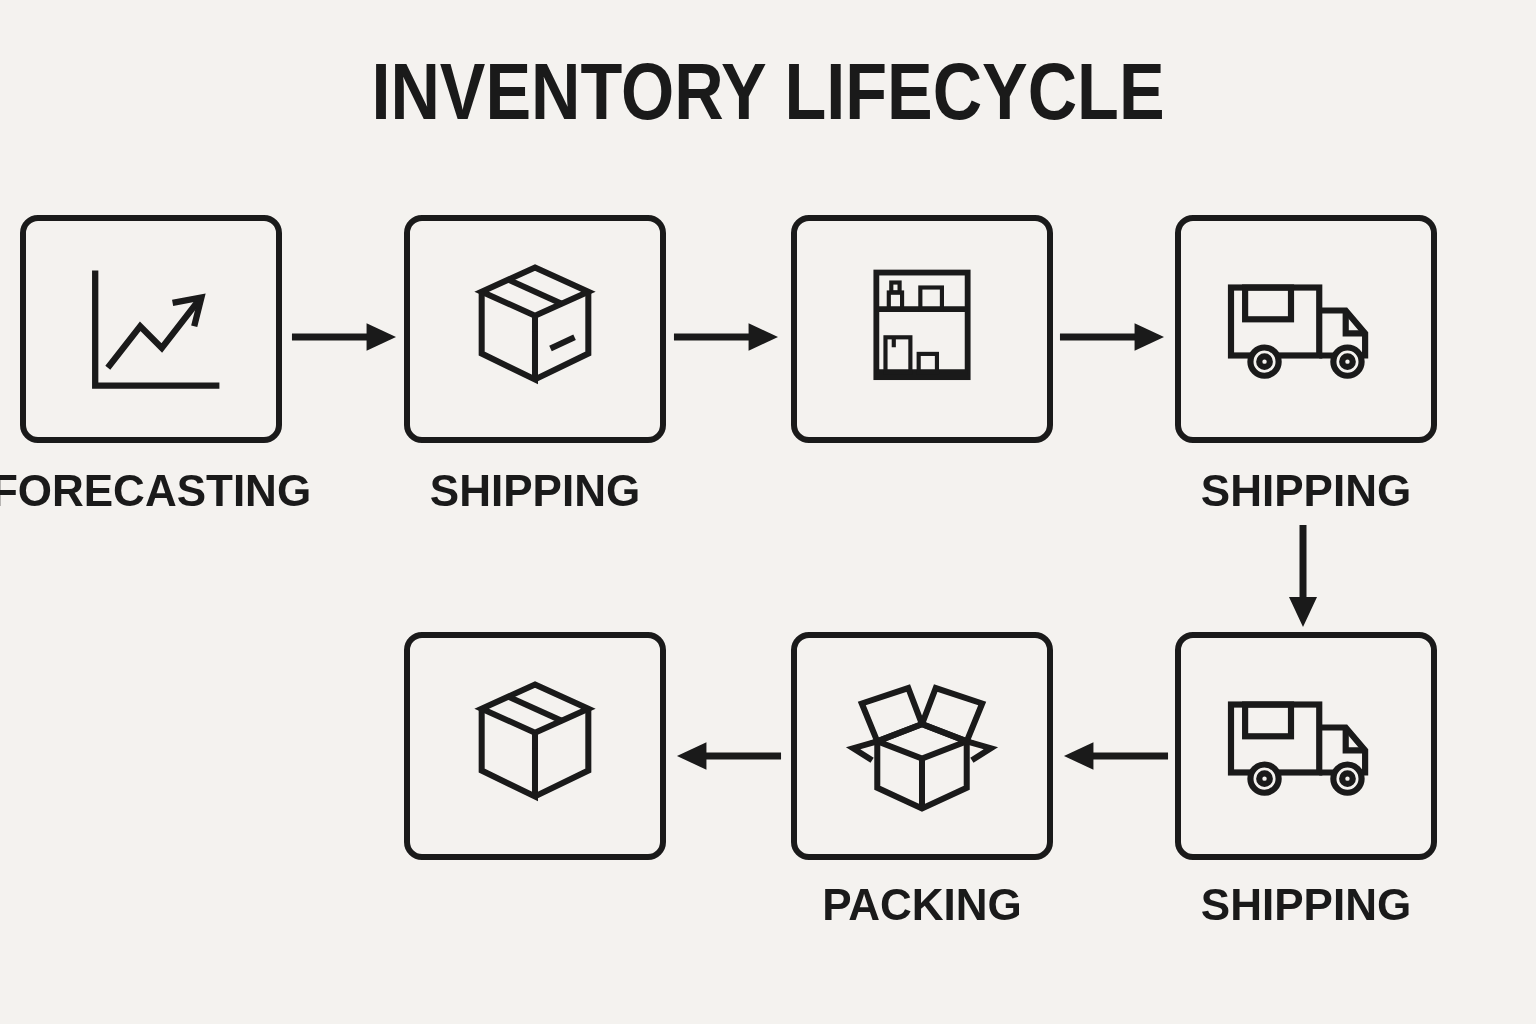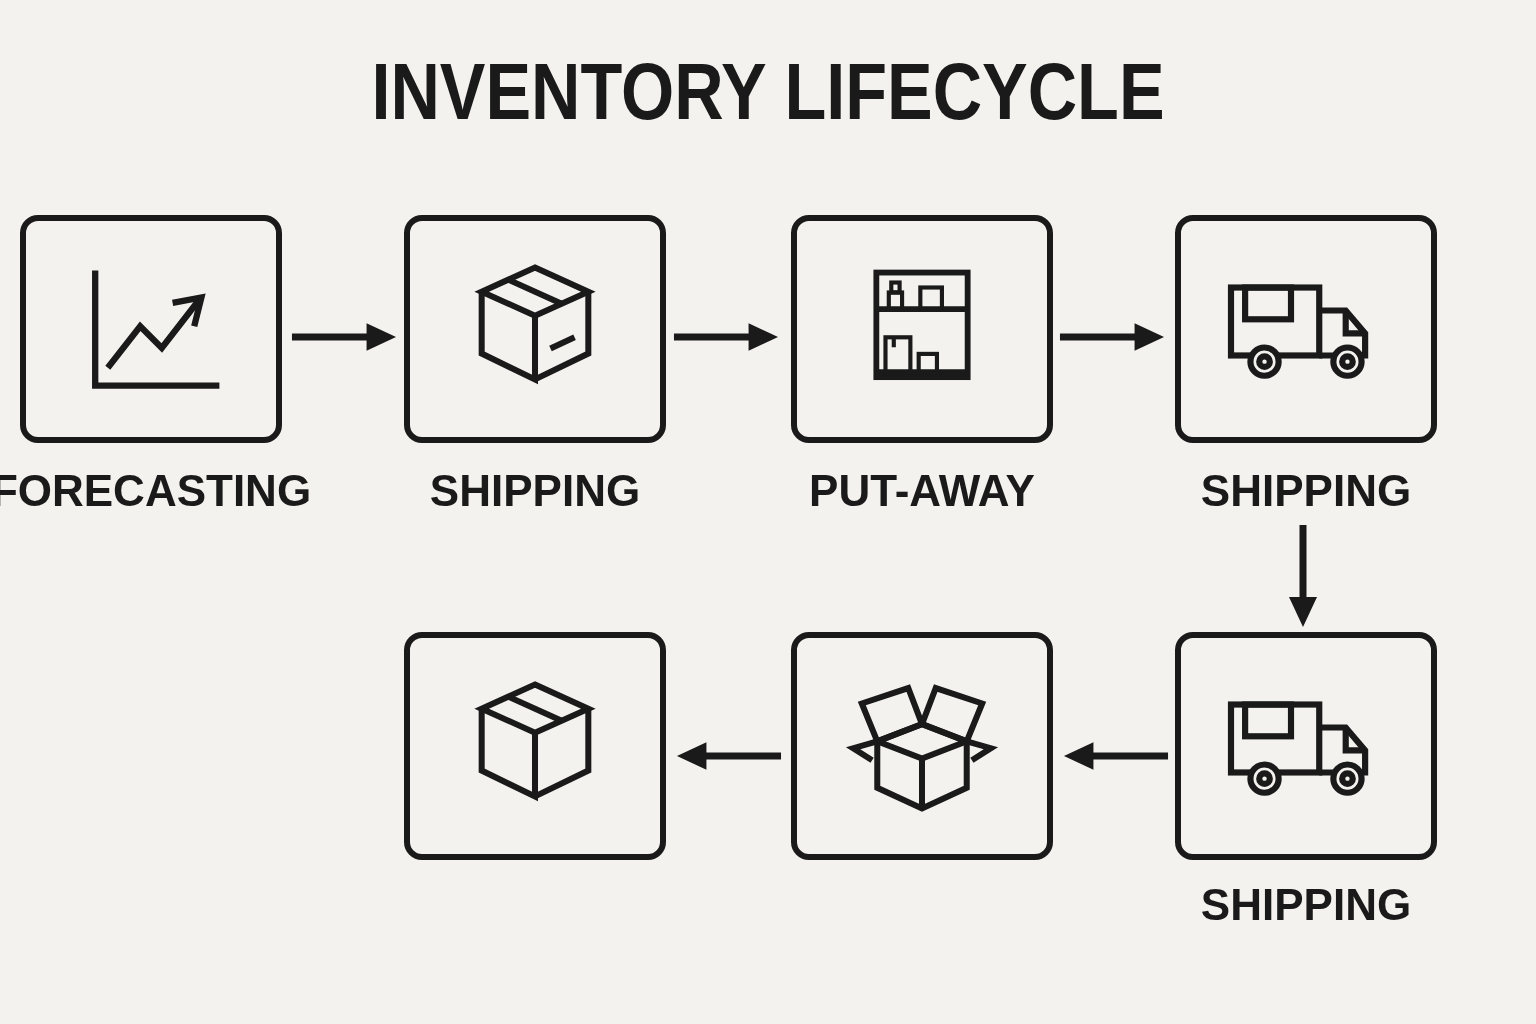--- a/index.html
+++ b/index.html
@@ -144,22 +144,22 @@
       <path d="M150 64 V90 H172"></path>
       <circle cx="58" cy="122" r="16" style="fill:var(--bg)"></circle>
       <circle cx="58" cy="122" r="6"></circle>
       <circle cx="152" cy="122" r="16" style="fill:var(--bg)"></circle>
       <circle cx="152" cy="122" r="6"></circle>
     </svg>
   </div>
 
   <div class="label l1">FORECASTING</div>
   <div class="label l2">SHIPPING</div>
-  <div class="label l3">PUT-AWAY</div>
   <div class="label l4">SHIPPING</div>
+  <div class="label l6">PACKING</div>
   <div class="label l7">SHIPPING</div>
 
   <svg class="arrow a1" width="108" height="40" viewBox="0 0 110 40">
     <path d="M2 20 H82"></path>
       <polygon points="78,6 108,20 78,34"></polygon>
   </svg>
 
   <svg class="arrow a2" width="108" height="40" viewBox="0 0 110 40">
     <path d="M2 20 H82"></path>
       <polygon points="78,6 108,20 78,34"></polygon>

